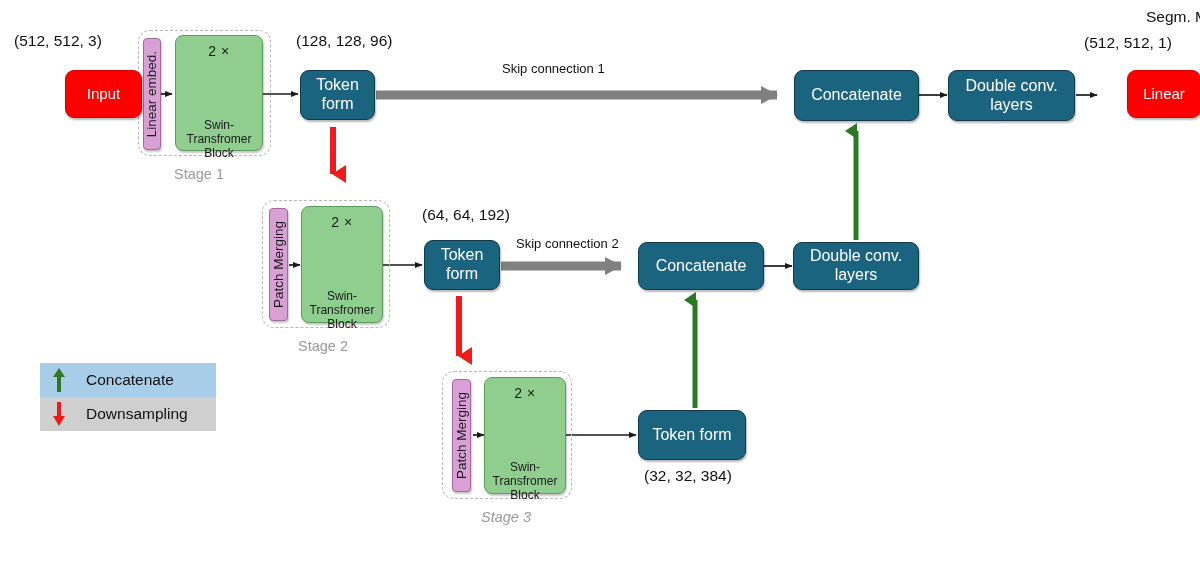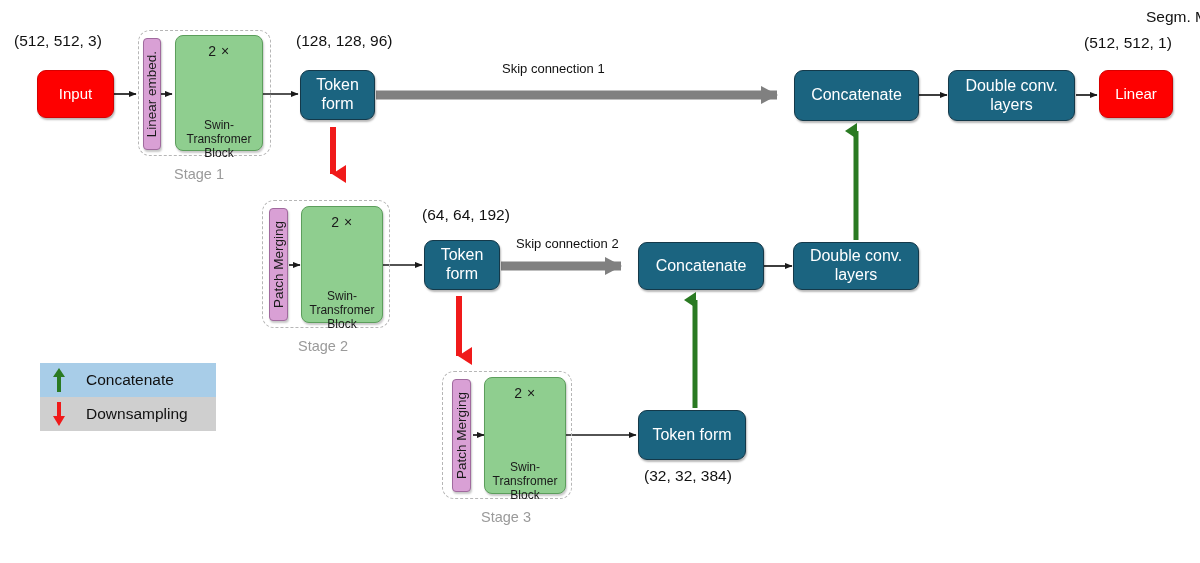--- a/index.html
+++ b/index.html
@@ -26,20 +26,21 @@
     box-shadow:1px 2px 2px rgba(0,0,0,.28);
   }
   
   .red{
     background:#fe0000;
     border:1.4px solid #d60000;
     border-radius:9px;
     color:#ffffff;
     font-size:15px;
     box-shadow:1px 2px 2px rgba(0,0,0,.28);
+    margin-left:28px;
   }
   
   .green{
     background:#8fce8f;
     border:1.2px solid #5c9e5c;
     border-radius:8px;
     color:#1a1a1a;
     font-size:14.5px;
     flex-direction:column;
     justify-content:flex-start;
@@ -232,21 +233,21 @@
 
   <div class="node teal" style="left:424px;top:240px;width:76px;height:50px;white-space:pre-line;">Token
 form</div>
 
   <div class="node teal" style="left:638px;top:242px;width:126px;height:48px;">Concatenate</div>
 
   <div class="node teal" style="left:793px;top:242px;width:126px;height:48px;white-space:pre-line;">Double conv.
 layers</div>
 
   <div class="stagebox" style="left:442px;top:371px;width:130px;height:128px;"></div>
-  <div class="stagelabel" style="left:481px;top:509px;">Stage 3</div>
+  <div class="stagelabel" style="left:481px;top:509px;font-style:italic;">Stage 3</div>
 
   <div class="node purple" style="left:452px;top:379px;width:19px;height:113px;">
     <span>Patch Merging</span>
   </div>
 
   <div class="node green" style="left:484px;top:377px;width:82px;height:117px;">
     <div class="mult">2 ×</div>
     <div class="ttl" style="white-space:pre-line;">Swin-
 Transfromer
 Block</div>

